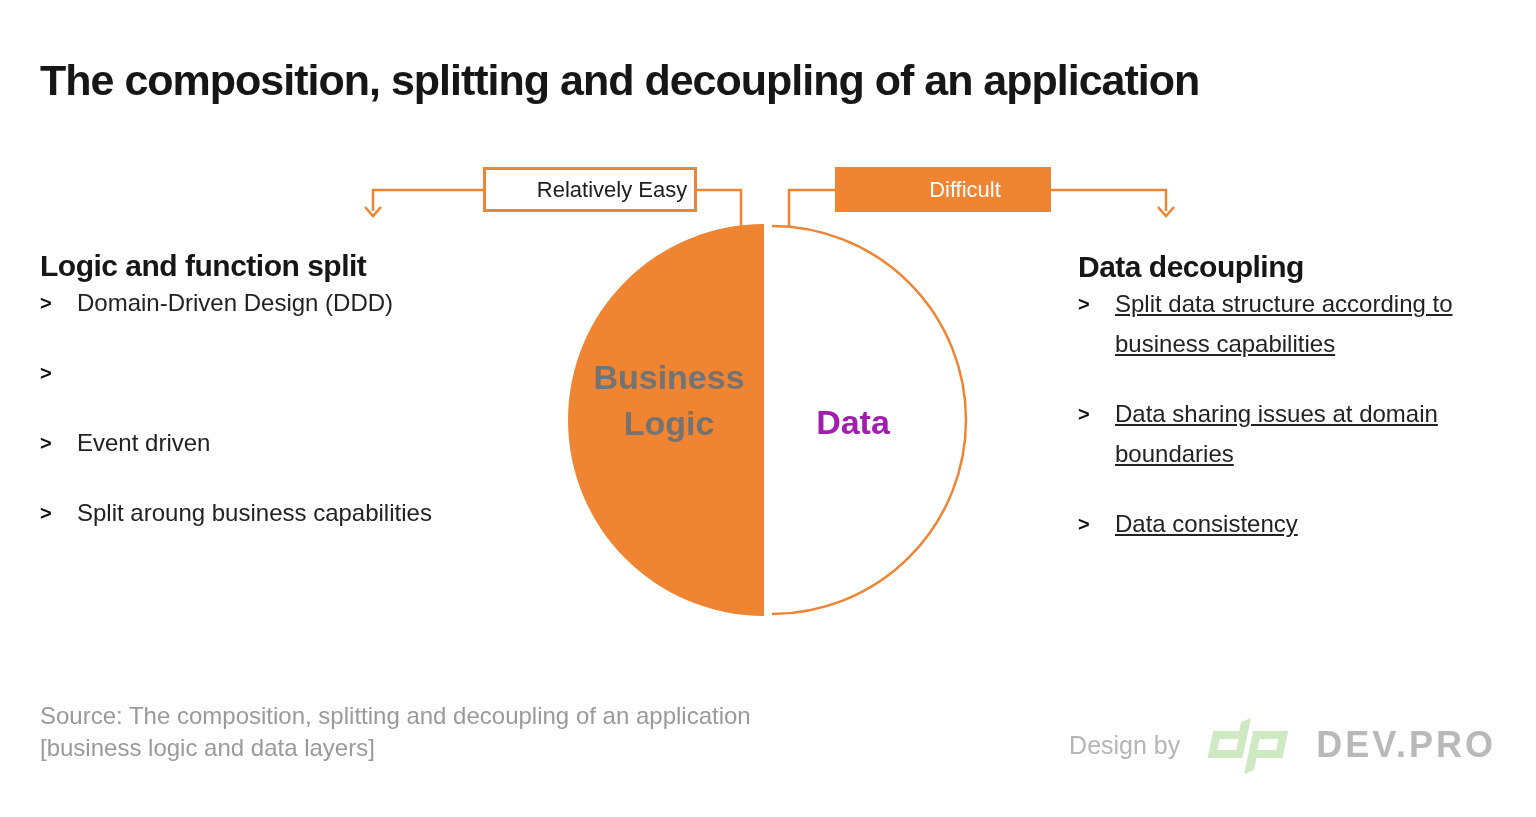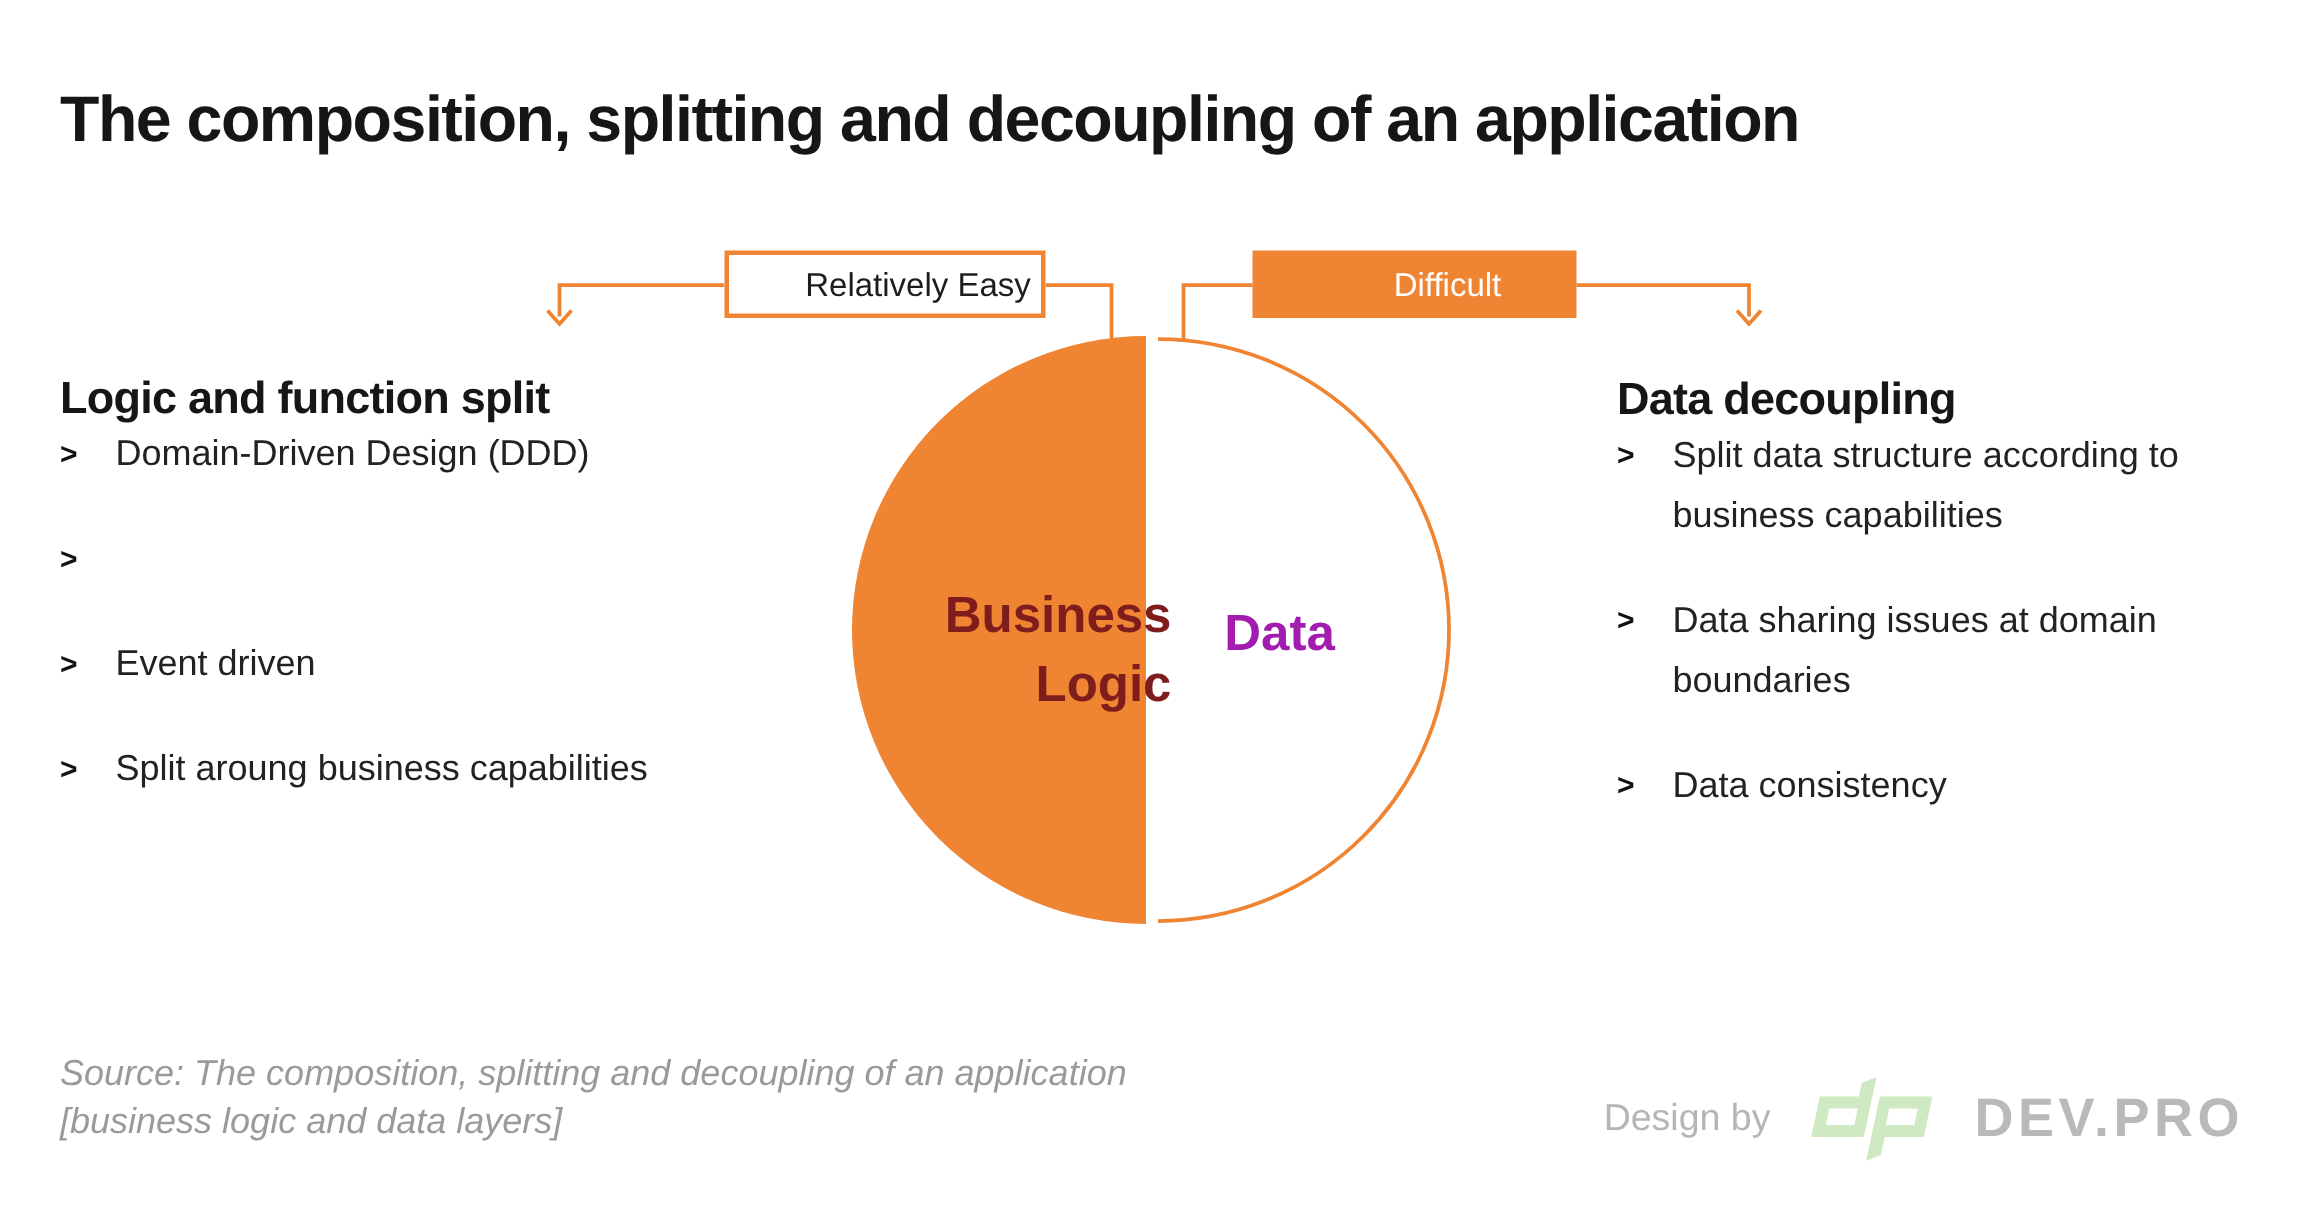--- a/index.html
+++ b/index.html
@@ -32,45 +32,45 @@
     left: 835px; width: 216px;
     background: #EF8432; color: #ffffff;
   }
 
   .diagram-svg { position: absolute; left: 0; top: 0; width: 1536px; height: 817px; }
 
   .half-label {
     position: absolute; text-align: center; font-weight: bold;
     font-size: 34px; line-height: 46px;
   }
-  .half-label.business { left: 557px; top: 387px; width: 224px; color: #7f1d1d; text-align: right; }
+  .half-label.business { left: 557px; top: 354px; width: 224px; color: #737373; }
   .half-label.data { left: 798px; top: 399px; width: 110px; color: #a21caf; }
 
   .panel { position: absolute; }
   .panel.left { left: 40px; top: 249px; width: 470px; }
   .panel.right { left: 1078px; top: 250px; width: 400px; }
   .panel h2 {
     font-size: 30px; font-weight: bold; color: #161616; letter-spacing: -0.5px;
   }
   .bullet-list { list-style: none; }
   .bullet-list li {
     display: flex; align-items: flex-start;
     font-size: 24px; line-height: 40px; color: #222222;
     margin-bottom: 30px;
   }
   .bullet-list .marker {
     font-weight: bold; font-size: 20px; color: #111111;
     width: 37px; flex: 0 0 37px; line-height: 40px;
   }
   .panel.left .bullet-text { max-width: 400px; }
-  .panel.right .bullet-text { max-width: 345px; }
+  .panel.right .bullet-text { max-width: 345px; text-decoration: underline; }
 
   .source {
     position: absolute; left: 40px; top: 700px;
-    font-size: 24px; line-height: 32px; color: #9a9a9a; font-style: italic;
+    font-size: 24px; line-height: 32px; color: #9a9a9a;
   }
 
   .design-row {
     position: absolute; right: 40px; top: 716px;
     display: flex; align-items: center; gap: 24px;
   }
   .design-by { font-size: 25px; color: #b5b5b5; }
   .brand-logo { display: block; }
   .brand-name {
     font-size: 36px; font-weight: bold; 

